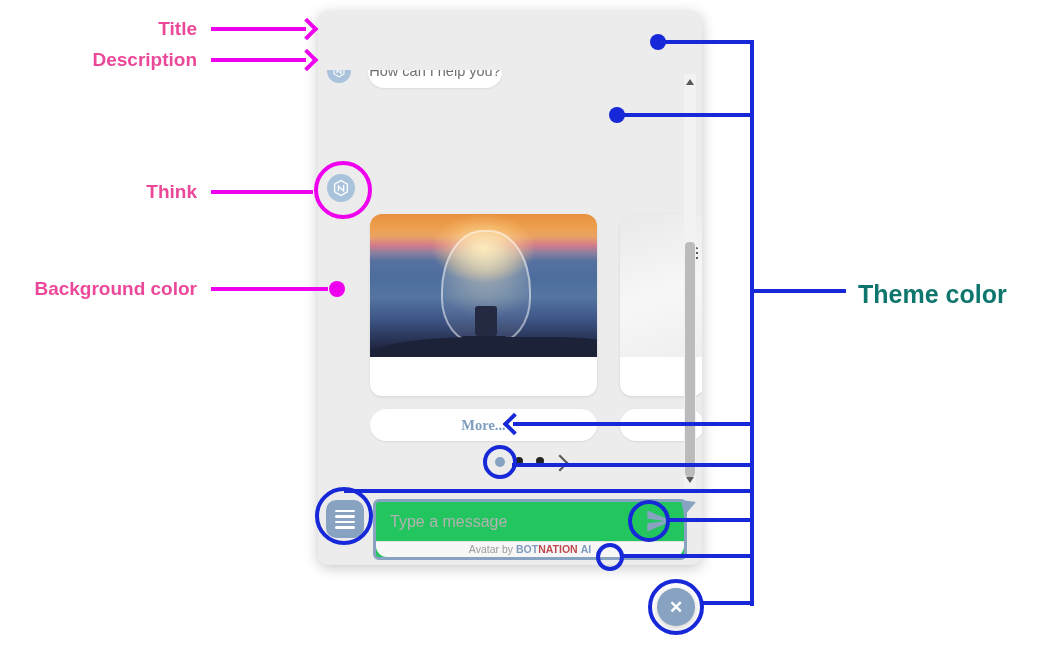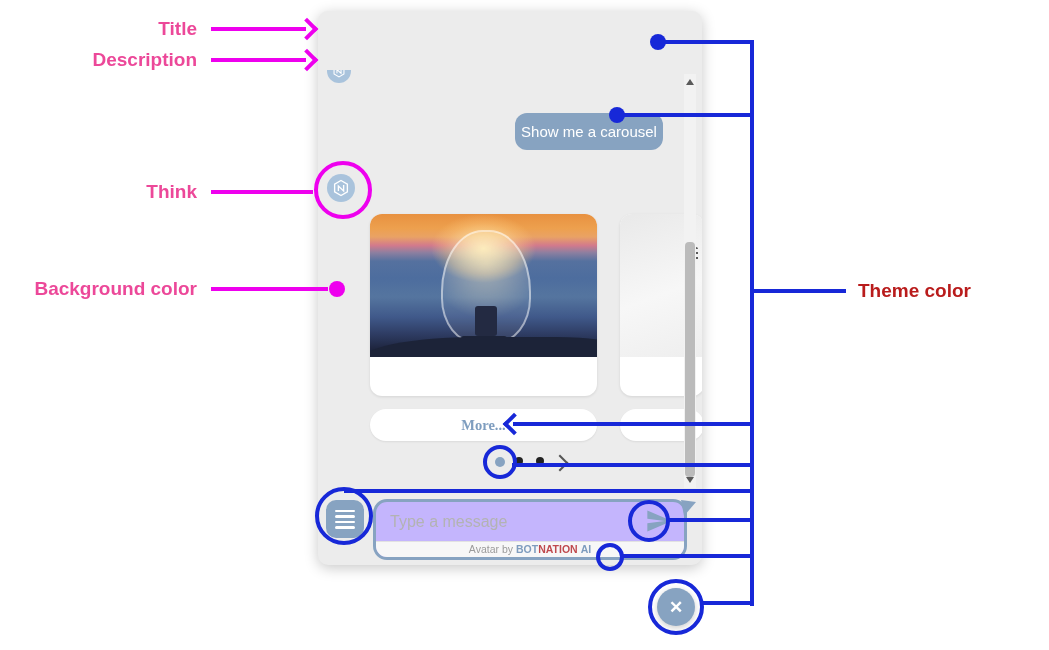--- a/index.html
+++ b/index.html
@@ -70,41 +70,41 @@
   .sb-down{position:absolute;left:2px;bottom:5px;width:0;height:0;
       border-left:4px solid rgba(0,0,0,0);border-right:4px solid rgba(0,0,0,0);
       border-top:6px solid #5a5a5a;}
   .sb-thumb{position:absolute;left:1px;top:168px;width:10px;height:235px;background:#bbbbbb;border-radius:4px;}
 
   .menu-btn{position:absolute;left:8px;top:489px;width:38px;height:38px;border-radius:10px;
       background:#87a3c1;display:flex;flex-direction:column;align-items:center;justify-content:center;
       gap:3px;cursor:pointer;z-index:3;}
   .menu-btn span{display:block;width:20px;height:2.5px;background:#ffffff;border-radius:2px;}
 
-  .composer{position:absolute;left:55px;top:488px;width:308px;height:55px;background:#c4b5fd;
-      border:3px solid #87a3c1;border-radius:14px;z-index:3;}
+  .composer{position:absolute;left:55px;top:488px;width:308px;height:55px;background:#22c55e;
+      border:3px solid #87a3c1;border-radius:6px;z-index:3;}
   .composer input{position:absolute;left:12px;top:4px;width:210px;height:30px;border:none;outline:none;
       font-family:"Liberation Sans",sans-serif;font-size:16px;color:#555555;background:rgba(0,0,0,0);}
   .composer input::placeholder{color:#b3b3b3;}
   .send{position:absolute;right:10px;top:5px;width:30px;height:28px;cursor:pointer;}
   .tail{position:absolute;right:-13px;top:-3px;}
   .powered{position:absolute;left:0;right:0;bottom:0;height:15px;background:#f7f7f7;
       border-top:1px solid #e2e2e2;border-radius:0 0 11px 11px;text-align:center;
       font-size:10.5px;line-height:14px;color:#9b9b9b;}
   .pw-prefix{margin-right:3px;}
   .pw-bot{color:#7e9cbe;font-weight:bold;}
   .pw-nation{color:#bf4a4e;font-weight:bold;margin-top:19px;}
   .pw-ai{color:#7e9cbe;font-weight:bold;margin-left:3px;}
 
   .close-btn{position:absolute;left:657px;top:588px;width:38px;height:38px;border-radius:50%;
       background:#87a3c1;color:#ffffff;display:flex;align-items:center;justify-content:center;
       font-size:17px;font-weight:bold;cursor:pointer;z-index:6;box-shadow:0 2px 6px rgba(0,0,0,.2);}
   .m-label{position:absolute;left:0;width:197px;text-align:right;font-size:19px;font-weight:bold;
       color:#ec4899;z-index:20;}
-  .b-label{position:absolute;font-size:19px;font-weight:bold;color:#b91c1c;z-index:20;}
+  .b-label{position:absolute;font-size:25px;font-weight:bold;color:#0f766e;z-index:20;}
   .m-line{position:absolute;height:4px;background:#ee00ee;z-index:20;}
   .b-line{position:absolute;height:4px;background:#1728d8;z-index:20;}
   .b-vline{position:absolute;width:4px;background:#1728d8;z-index:20;}
   .chev-r{position:absolute;width:12px;height:12px;border-style:solid;border-color:#ee00ee;
       border-width:0 4px 4px 0;transform:rotate(-45deg);z-index:20;}
   .chev-l{position:absolute;width:12px;height:12px;border-style:solid;border-color:#1728d8;
       border-width:0 4px 4px 0;transform:rotate(135deg);z-index:20;}
   .m-ring{position:absolute;left:314px;top:161px;width:50px;height:50px;border:4px solid #ee00ee;
       border-radius:50%;z-index:20;}
   .m-dot{position:absolute;left:329px;top:281px;width:16px;height:16px;border-radius:50%;
@@ -117,22 +117,22 @@
 
 <div class="widget">
 
   <div class="chat-area">
     <div class="mini-avatar">
       <svg width="14" height="14" viewBox="0 0 24 24" fill="none" stroke="#ffffff" stroke-width="1.8">
         <polygon points="12,2 20.5,7 20.5,17 12,22 3.5,17 3.5,7"></polygon>
           <path d="M8.5 16 V9.5 L15.5 16 V8"></path>
       </svg>
     </div>
-
-    <div class="user-bubble">Show me a carousel</div>
+    <div class="bot-bubble">How can I help you?</div>
+
 
     <div class="big-avatar">
       <svg width="18" height="18" viewBox="0 0 24 24" fill="none" stroke="#ffffff" stroke-width="1.8">
         <polygon points="12,2 20.5,7 20.5,17 12,22 3.5,17 3.5,7"></polygon>
           <path d="M8.5 16 V9.5 L15.5 16 V8"></path>
       </svg>
     </div>
 
     <div class="card card1">
       <div class="card-img img-think">

